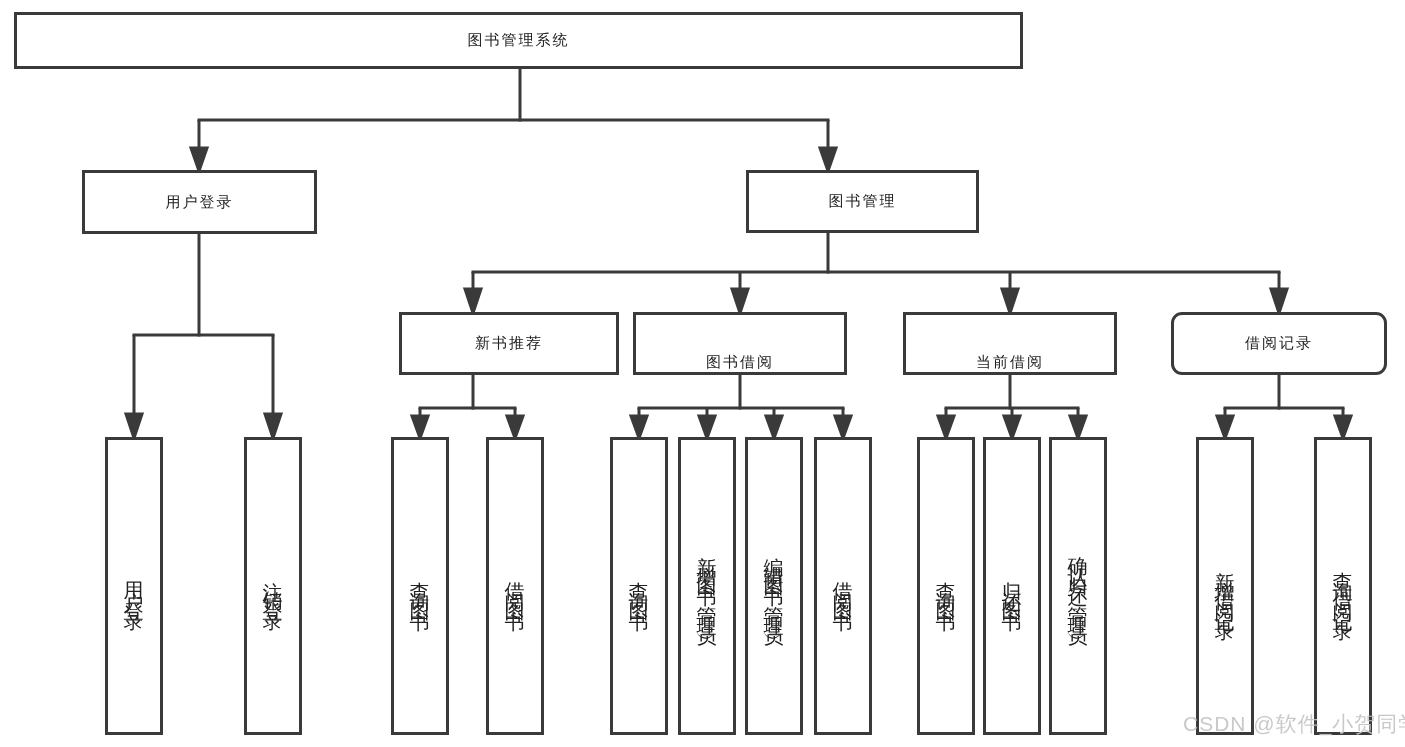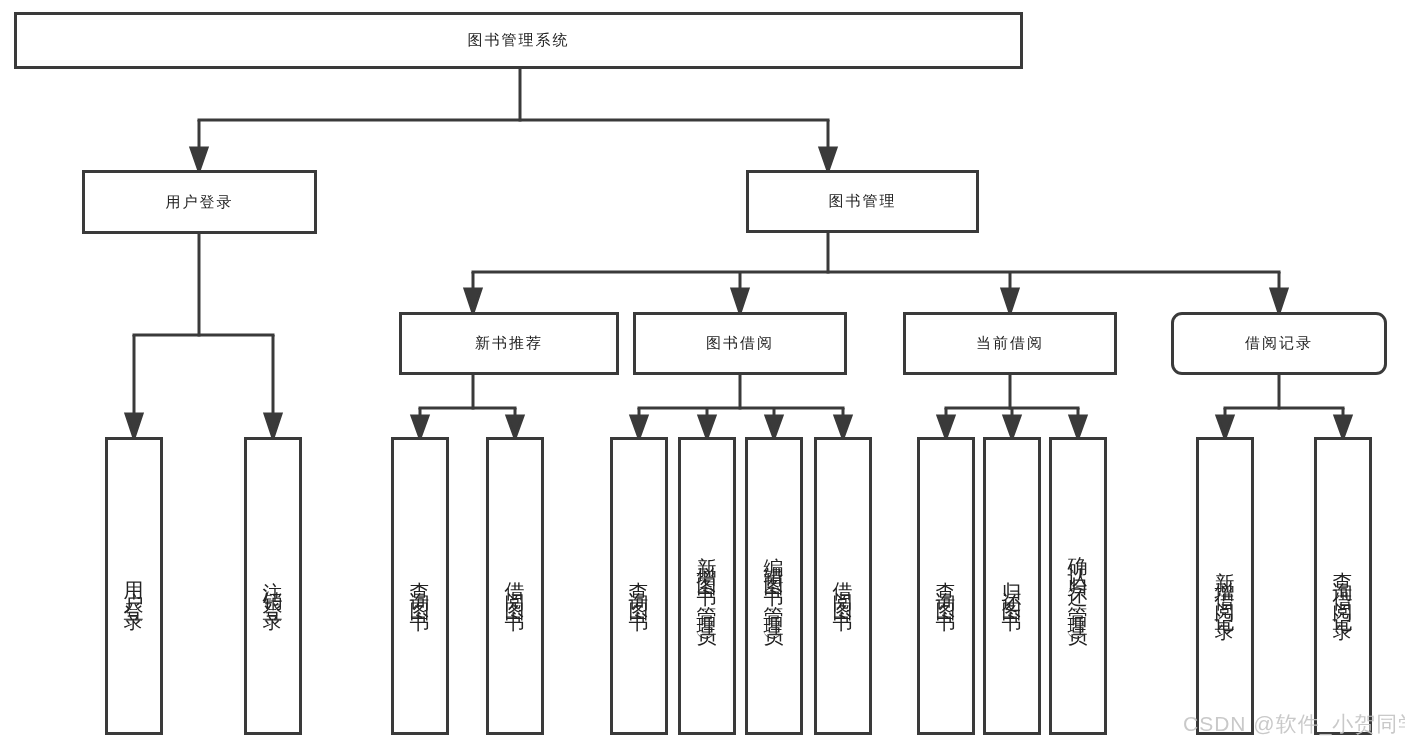--- a/index.html
+++ b/index.html
@@ -137,24 +137,24 @@
   <div class="box" style="left:82px; top:170px; width:235px; height:64px;">
     <span class="hlabel">用户登录</span>
   </div>
   <div class="box" style="left:712px; top:170px; width:233px; height:63px;margin-left:34px;">
     <span class="hlabel">图书管理</span>
   </div>
 
   <div class="box" style="left:363px; top:312px; width:220px; height:63px;margin-left:36px;">
     <span class="hlabel">新书推荐</span>
   </div>
-  <div class="box" style="left:633px; top:312px; width:214px; height:63px;">
+  <div class="box" style="left:633px; top:312px; width:214px; height:63px;align-items:flex-end;">
     <span class="hlabel">图书借阅</span>
   </div>
-  <div class="box" style="left:903px; top:312px; width:214px; height:63px;">
+  <div class="box" style="left:903px; top:312px; width:214px; height:63px;align-items:flex-end;">
     <span class="hlabel">当前借阅</span>
   </div>
   <div class="box" style="left:1171px; top:312px; width:216px; height:63px;border-radius:11px;">
     <span class="hlabel">借阅记录</span>
   </div>
 
   <div class="leaf" style="left:105px;">
     <span class="vlabel">用户登录</span>
   </div>
   <div class="leaf" style="left:244px;">

